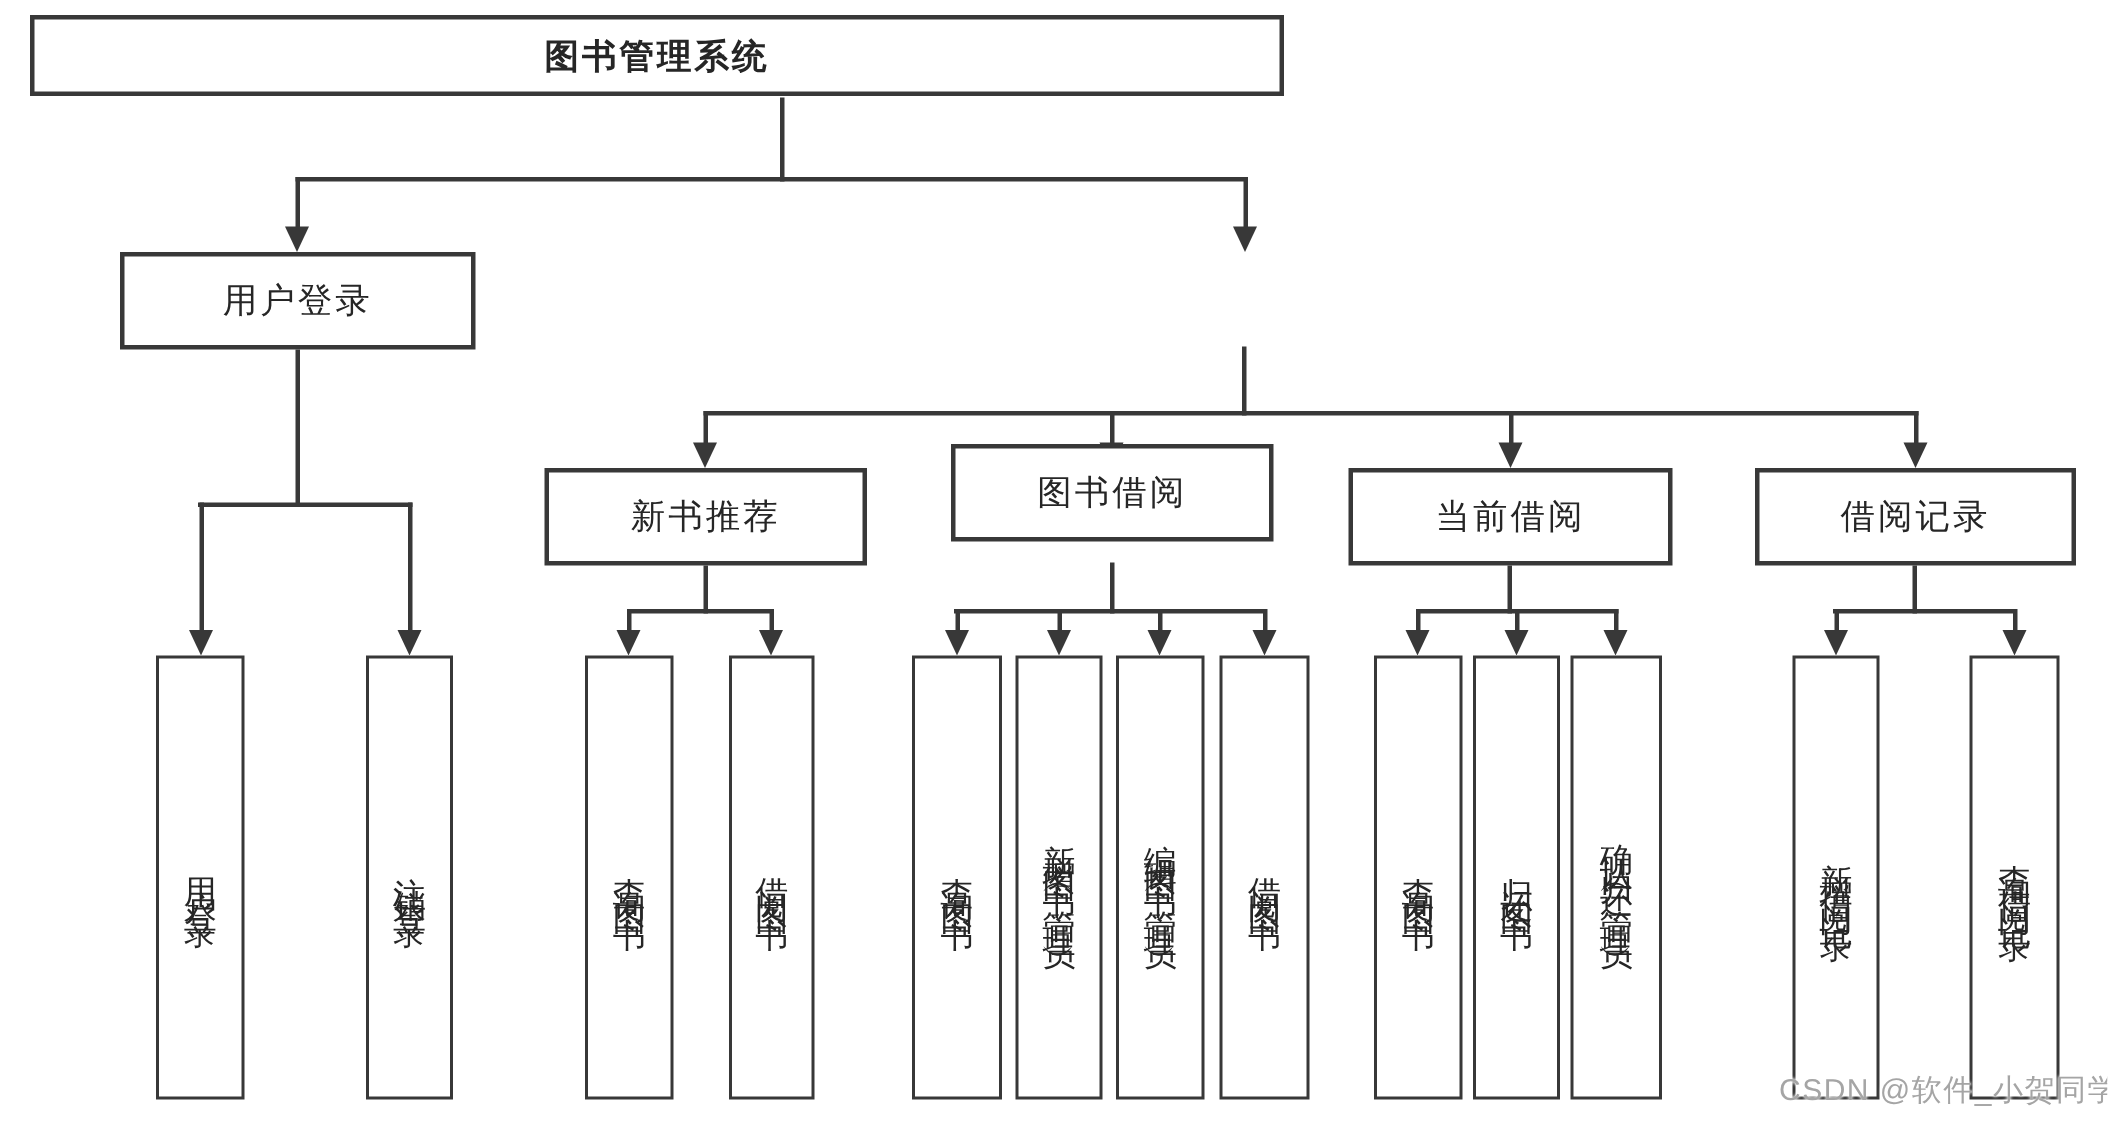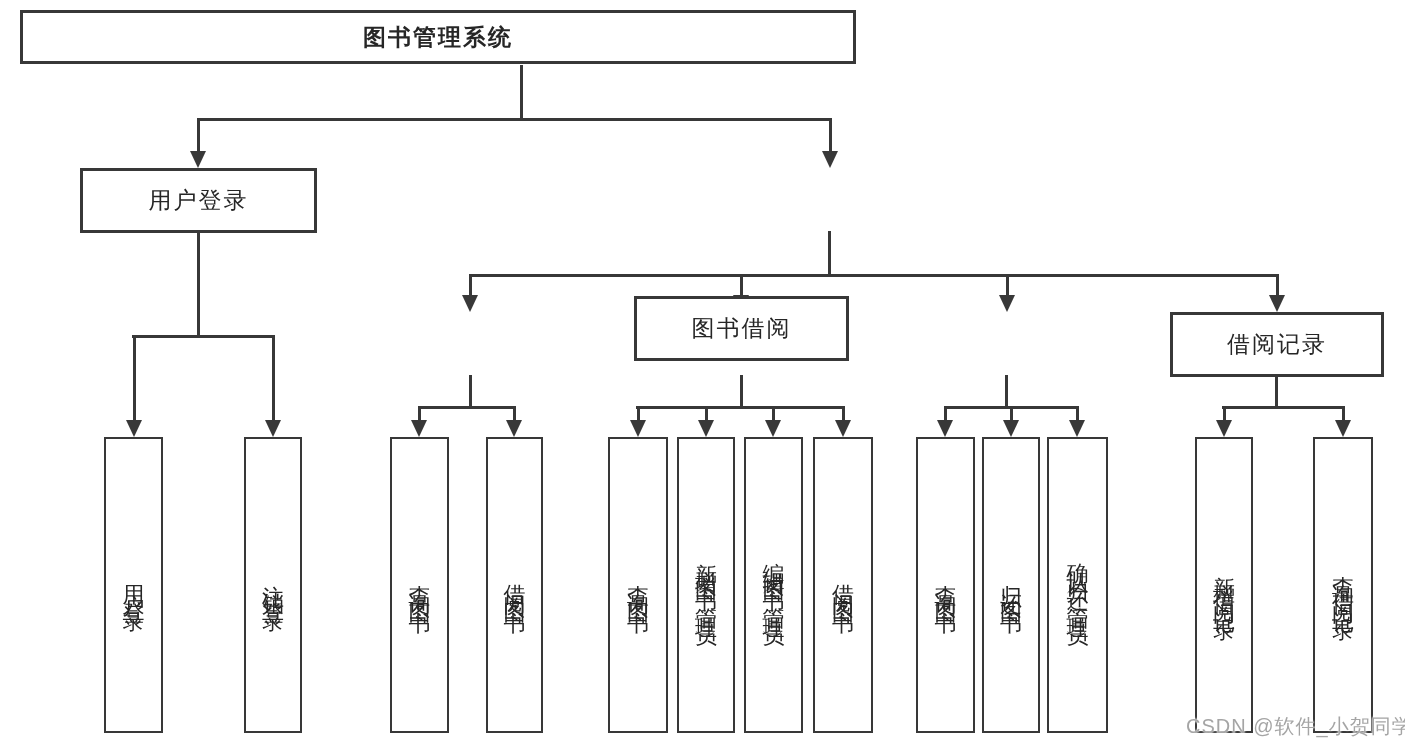--- a/index.html
+++ b/index.html
@@ -94,21 +94,23 @@
 </style>
 </head>
 <body>
 
 <div class="diagram">
 
   <div class="box" style="left:20px; top:10px; width:836px; height:54px;font-weight:bold;">图书管理系统</div>
 
   <div class="box" style="left:80px; top:168px; width:237px; height:65px;">用户登录</div>
 
+  <div class="box" style="left:363px; top:312px; width:215px; height:65px;">新书推荐</div>
   <div class="box" style="left:634px; top:296px; width:215px; height:65px;">图书借阅</div>
+  <div class="box" style="left:899px; top:312px; width:216px; height:65px;">当前借阅</div>
   <div class="box" style="left:1170px; top:312px; width:214px; height:65px;">借阅记录</div>
 
   <div class="box v" style="left:104px; top:437px; width:59px; height:296px;">用户登录</div>
   <div class="box v" style="left:244px; top:437px; width:58px; height:296px;">注销登录</div>
   <div class="box v" style="left:390px; top:437px; width:59px; height:296px;">查询图书</div>
   <div class="box v" style="left:486px; top:437px; width:57px; height:296px;">借阅图书</div>
   <div class="box v" style="left:608px; top:437px; width:60px; height:296px;">查询图书</div>
   <div class="box v" style="left:677px; top:437px; width:58px; height:296px;">新增图书（管理员）</div>
   <div class="box v" style="left:744px; top:437px; width:59px; height:296px;">编辑图书（管理员）</div>
   <div class="box v" style="left:813px; top:437px; width:60px; height:296px;">借阅图书</div>

